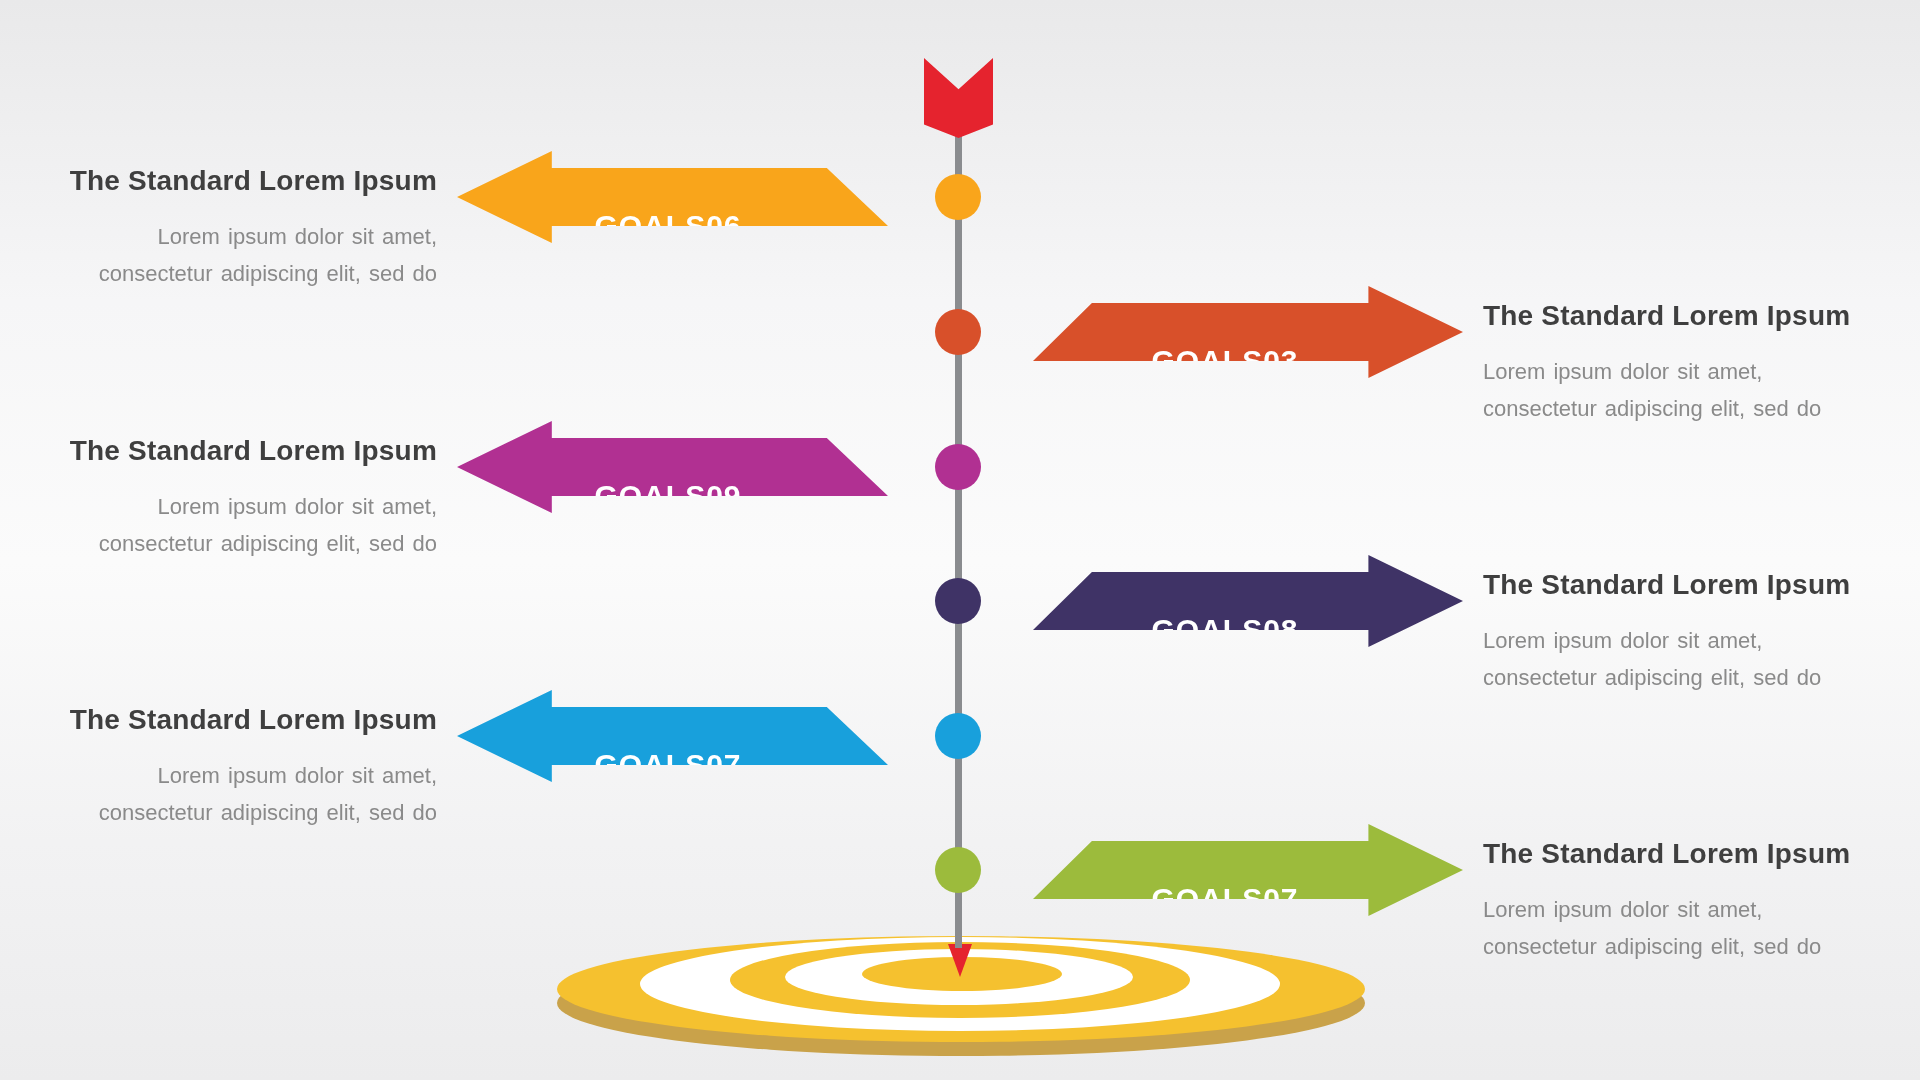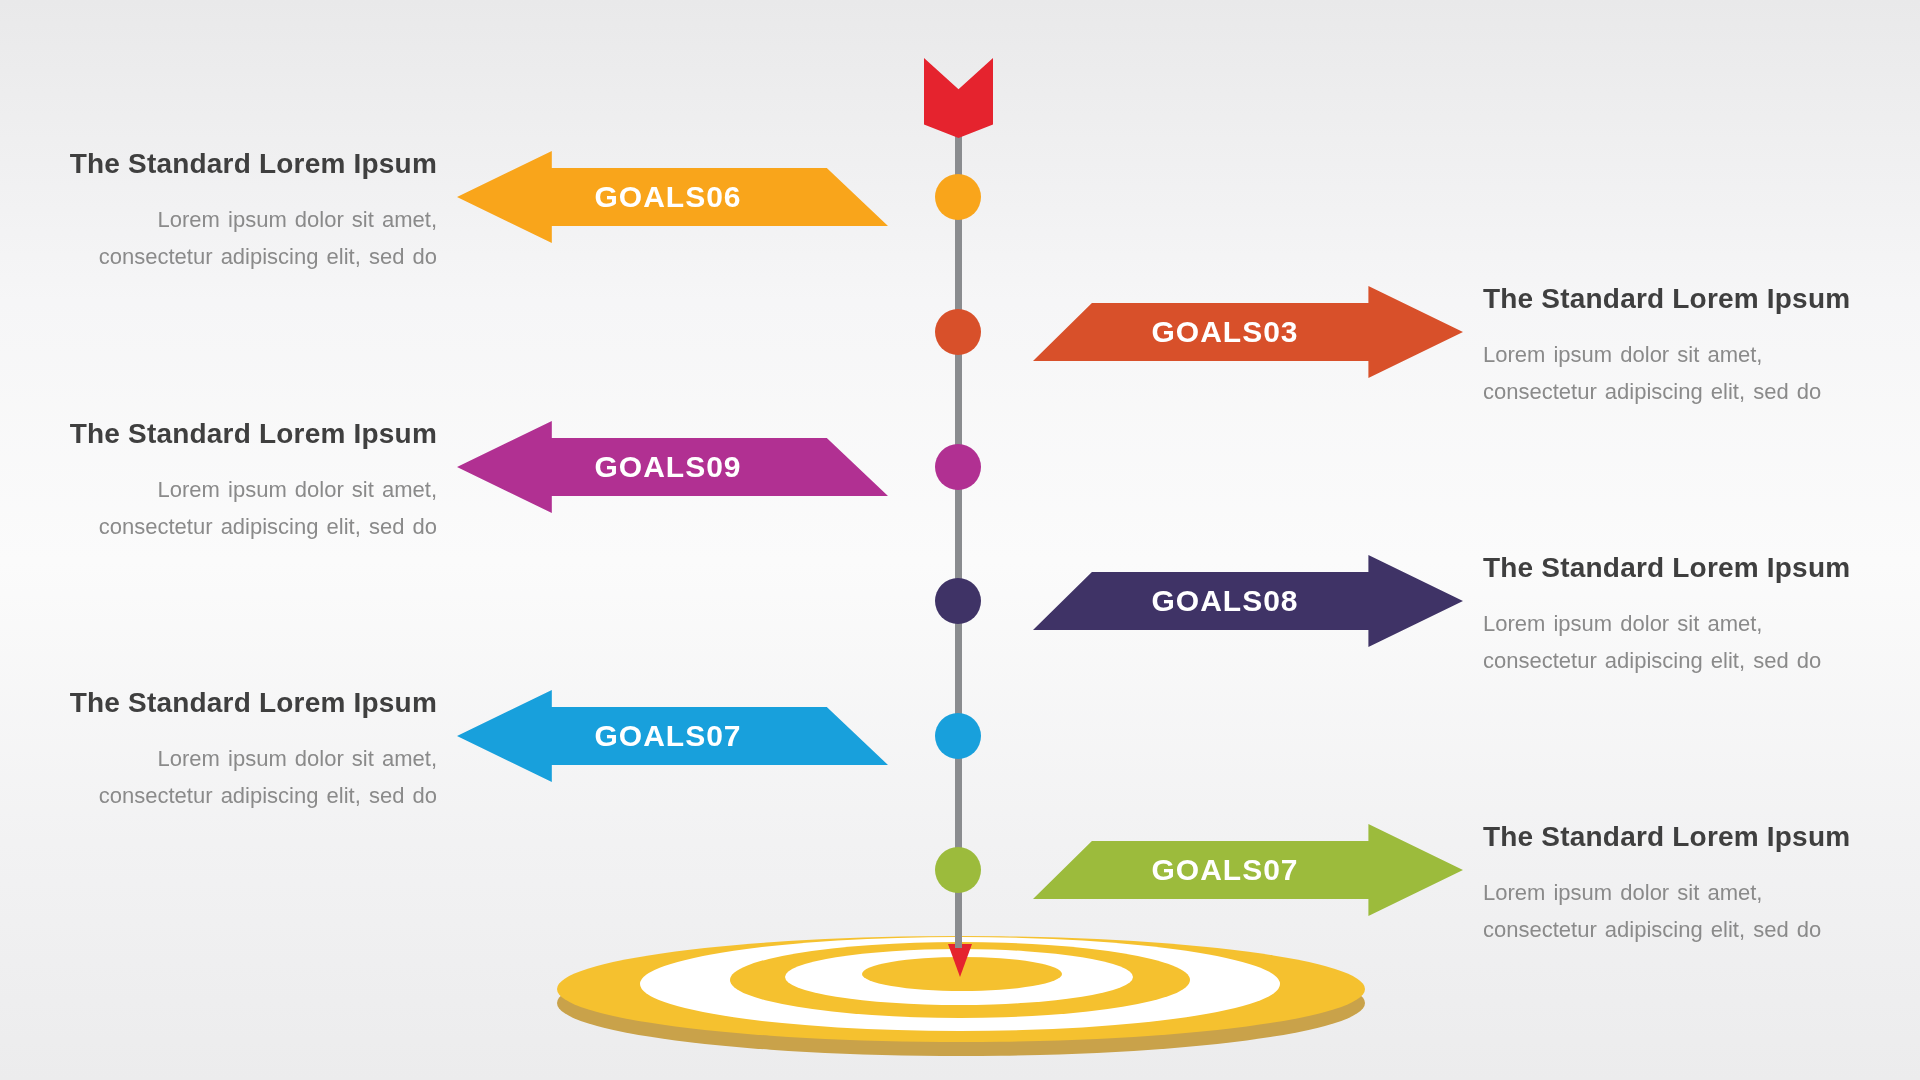--- a/index.html
+++ b/index.html
@@ -25,21 +25,21 @@
 
   
   .dot {
     position: absolute; left: 935px; width: 46px; height: 46px; border-radius: 50%;
     z-index: 3;
   }
 
   
   .arrow {
     position: absolute; height: 92px; z-index: 2;
-    display: flex; align-items: center; justify-content: center;
+    display: flex; align-items: flex-end; justify-content: center;
   }
   .arrow-left {
     left: 457px; width: 431px;
     clip-path: polygon(0% 50%, 22% 0%, 22% 18.5%, 85.8% 18.5%, 100% 81.5%, 22% 81.5%, 22% 100%);
     padding-left: 95px; padding-right: 104px;
   }
   .arrow-right {
     left: 1033px; width: 430px;
     clip-path: polygon(100% 50%, 78% 0%, 78% 18.5%, 13.7% 18.5%, 0% 81.5%, 78% 81.5%, 78% 100%);
     padding-left: 49px; padding-right: 95px;
@@ -50,20 +50,21 @@
   }
   .goal-number { }
 
   
   .textblock { position: absolute; width: 392px; z-index: 2; }
   .textblock.tb-left  { left: 45px;  text-align: right; }
   .textblock.tb-right { left: 1483px; text-align: left; }
   .tb-heading {
     font-size: 28px; font-weight: bold; color: #3F3F3F; line-height: 38px;
     letter-spacing: 0.2px;
+    margin-top: 17px;
   }
   .tb-body {
     font-size: 22px; color: #8A8A8A; line-height: 37px; margin-top: 18px;
     word-spacing: 2px;
   }
 
   .target-svg { position: absolute; left: 0; top: 0; z-index: 0; }
 </style>
 </head>
 <body>

